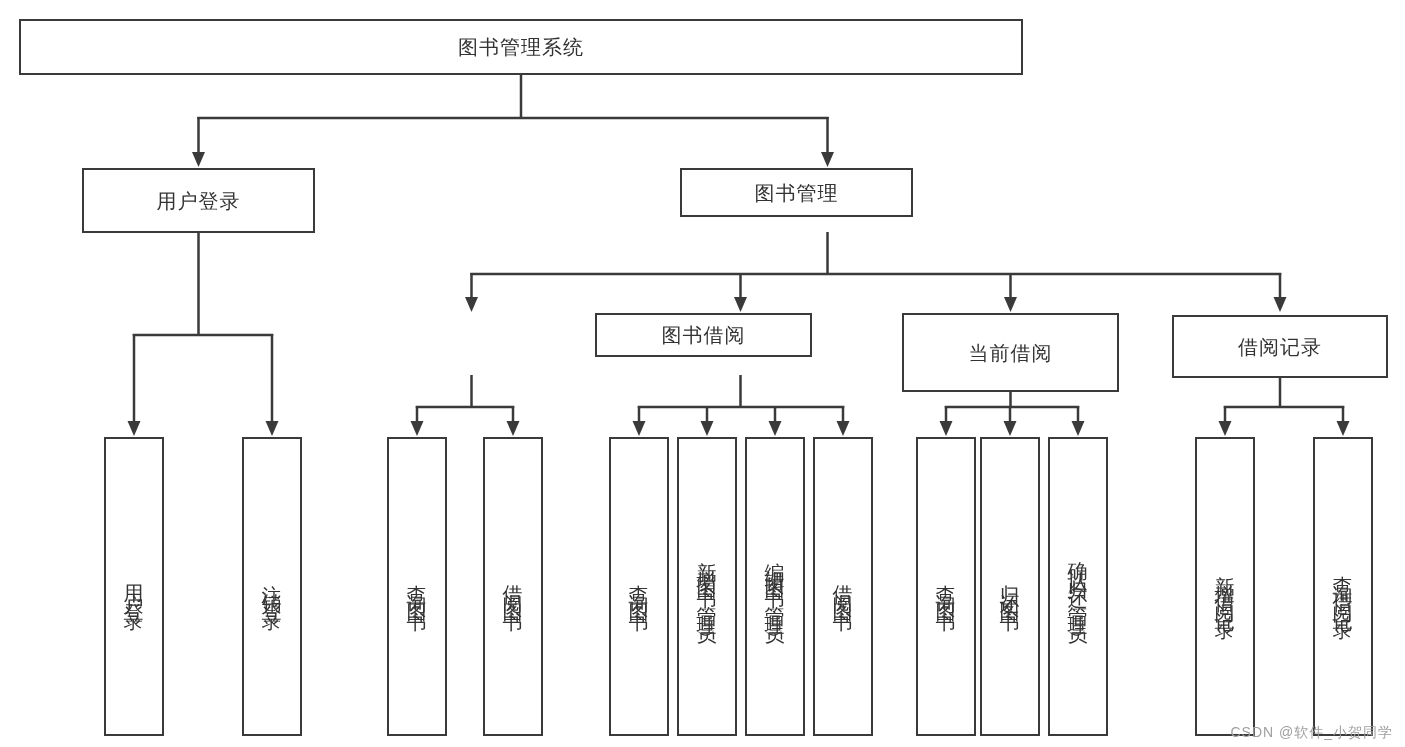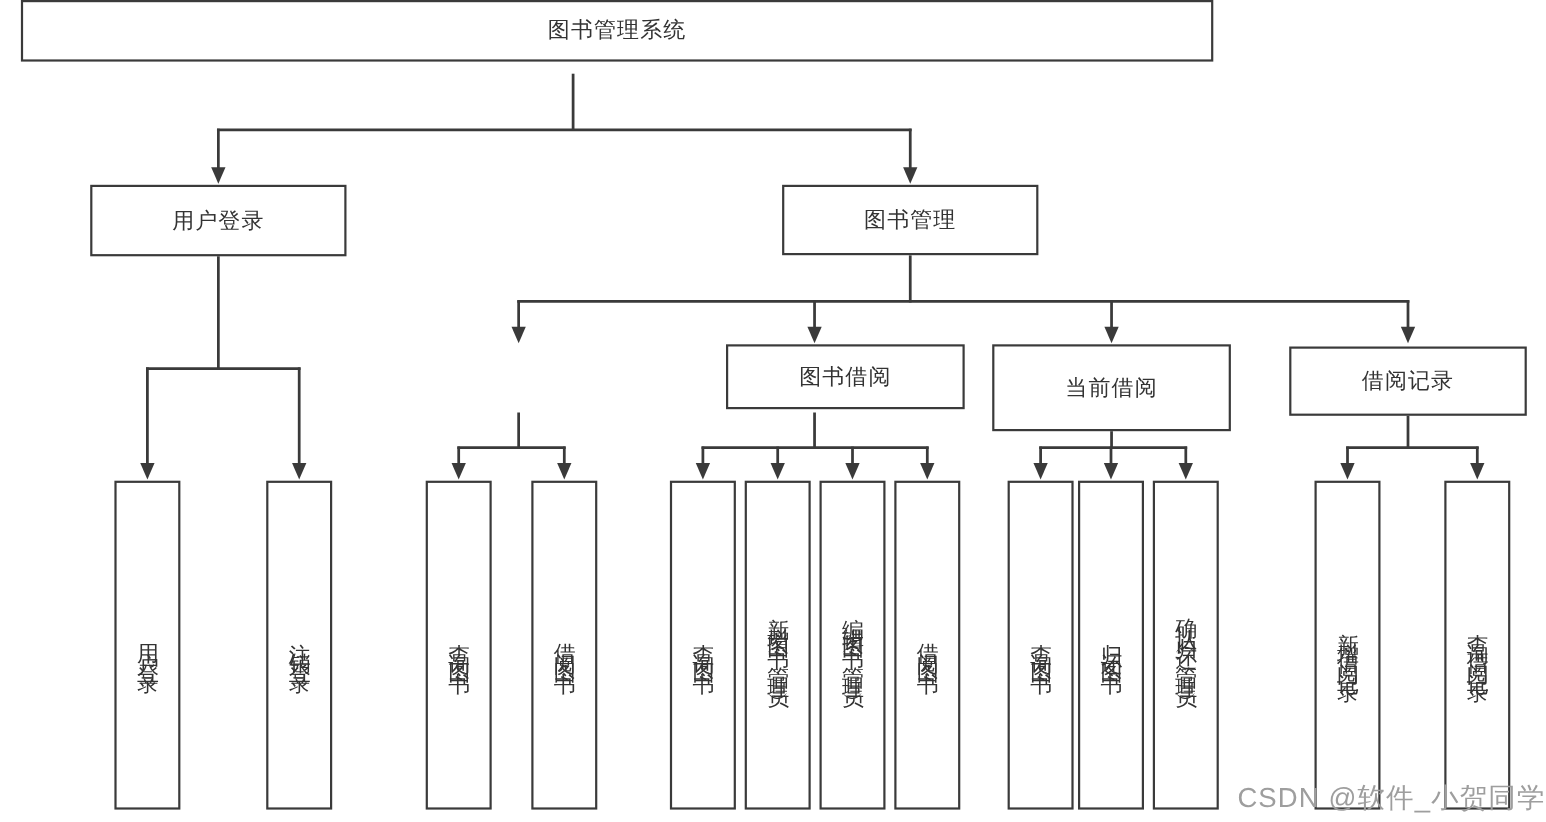--- a/index.html
+++ b/index.html
@@ -25,22 +25,22 @@
   .hbox .lbl{
     font-size:20px;line-height:1;color:var(--text);
     letter-spacing:1px;white-space:nowrap;
   }
   .vbox .lbl{
     writing-mode:vertical-rl;
     font-size:20px;line-height:1;color:var(--text);
     letter-spacing:9px;
   }
   .watermark{
-    position:absolute;right:0;bottom:5px;
-    font-size:25px;letter-spacing:1px;
+    position:absolute;right:12px;bottom:5px;
+    font-size:14px;letter-spacing:1px;
     color:var(--watermark);white-space:nowrap;
   }
 </style>
 </head>
 <body>
 
 <div class="canvas">
 
   <svg class="connectors" viewBox="0 0 1405 747" xmlns="http://www.w3.org/2000/svg" aria-hidden="true">
 
@@ -97,32 +97,32 @@
     <polygon points="1071.5,421 1084.5,421 1078,436"></polygon>
 
     <line x1="1280" y1="375" x2="1280" y2="408"></line>
     <line x1="1223.75" y1="407" x2="1344.25" y2="407"></line>
     <line x1="1225" y1="406" x2="1225" y2="423"></line>
     <polygon points="1218.5,421 1231.5,421 1225,436"></polygon>
     <line x1="1343" y1="406" x2="1343" y2="423"></line>
     <polygon points="1336.5,421 1349.5,421 1343,436"></polygon>
   </svg>
 
-  <div class="box hbox" style="left:19px;top:0;width:1084px;height:56px">
+  <div class="box hbox" style="left:19px;top:19px;width:1004px;height:56px">
     <span class="lbl">图书管理系统</span>
   </div>
 
   <div class="box hbox" style="left:82px;top:168px;width:233px;height:65px">
     <span class="lbl">用户登录</span>
   </div>
-  <div class="box hbox" style="left:711px;top:168px;width:233px;height:64px">
+  <div class="box hbox" style="left:680px;top:168px;width:233px;height:49px">
     <span class="lbl">图书管理</span>
   </div>
 
-  <div class="box hbox" style="left:660px;top:313px;width:217px;height:59px">
+  <div class="box hbox" style="left:595px;top:313px;width:217px;height:44px">
     <span class="lbl">图书借阅</span>
   </div>
   <div class="box hbox" style="left:902px;top:313px;width:217px;height:79px">
     <span class="lbl">当前借阅</span>
   </div>
   <div class="box hbox" style="left:1172px;top:315px;width:216px;height:63px">
     <span class="lbl">借阅记录</span>
   </div>
 
   <div class="box vbox" style="left:104px;top:437px;width:60px;height:299px">

